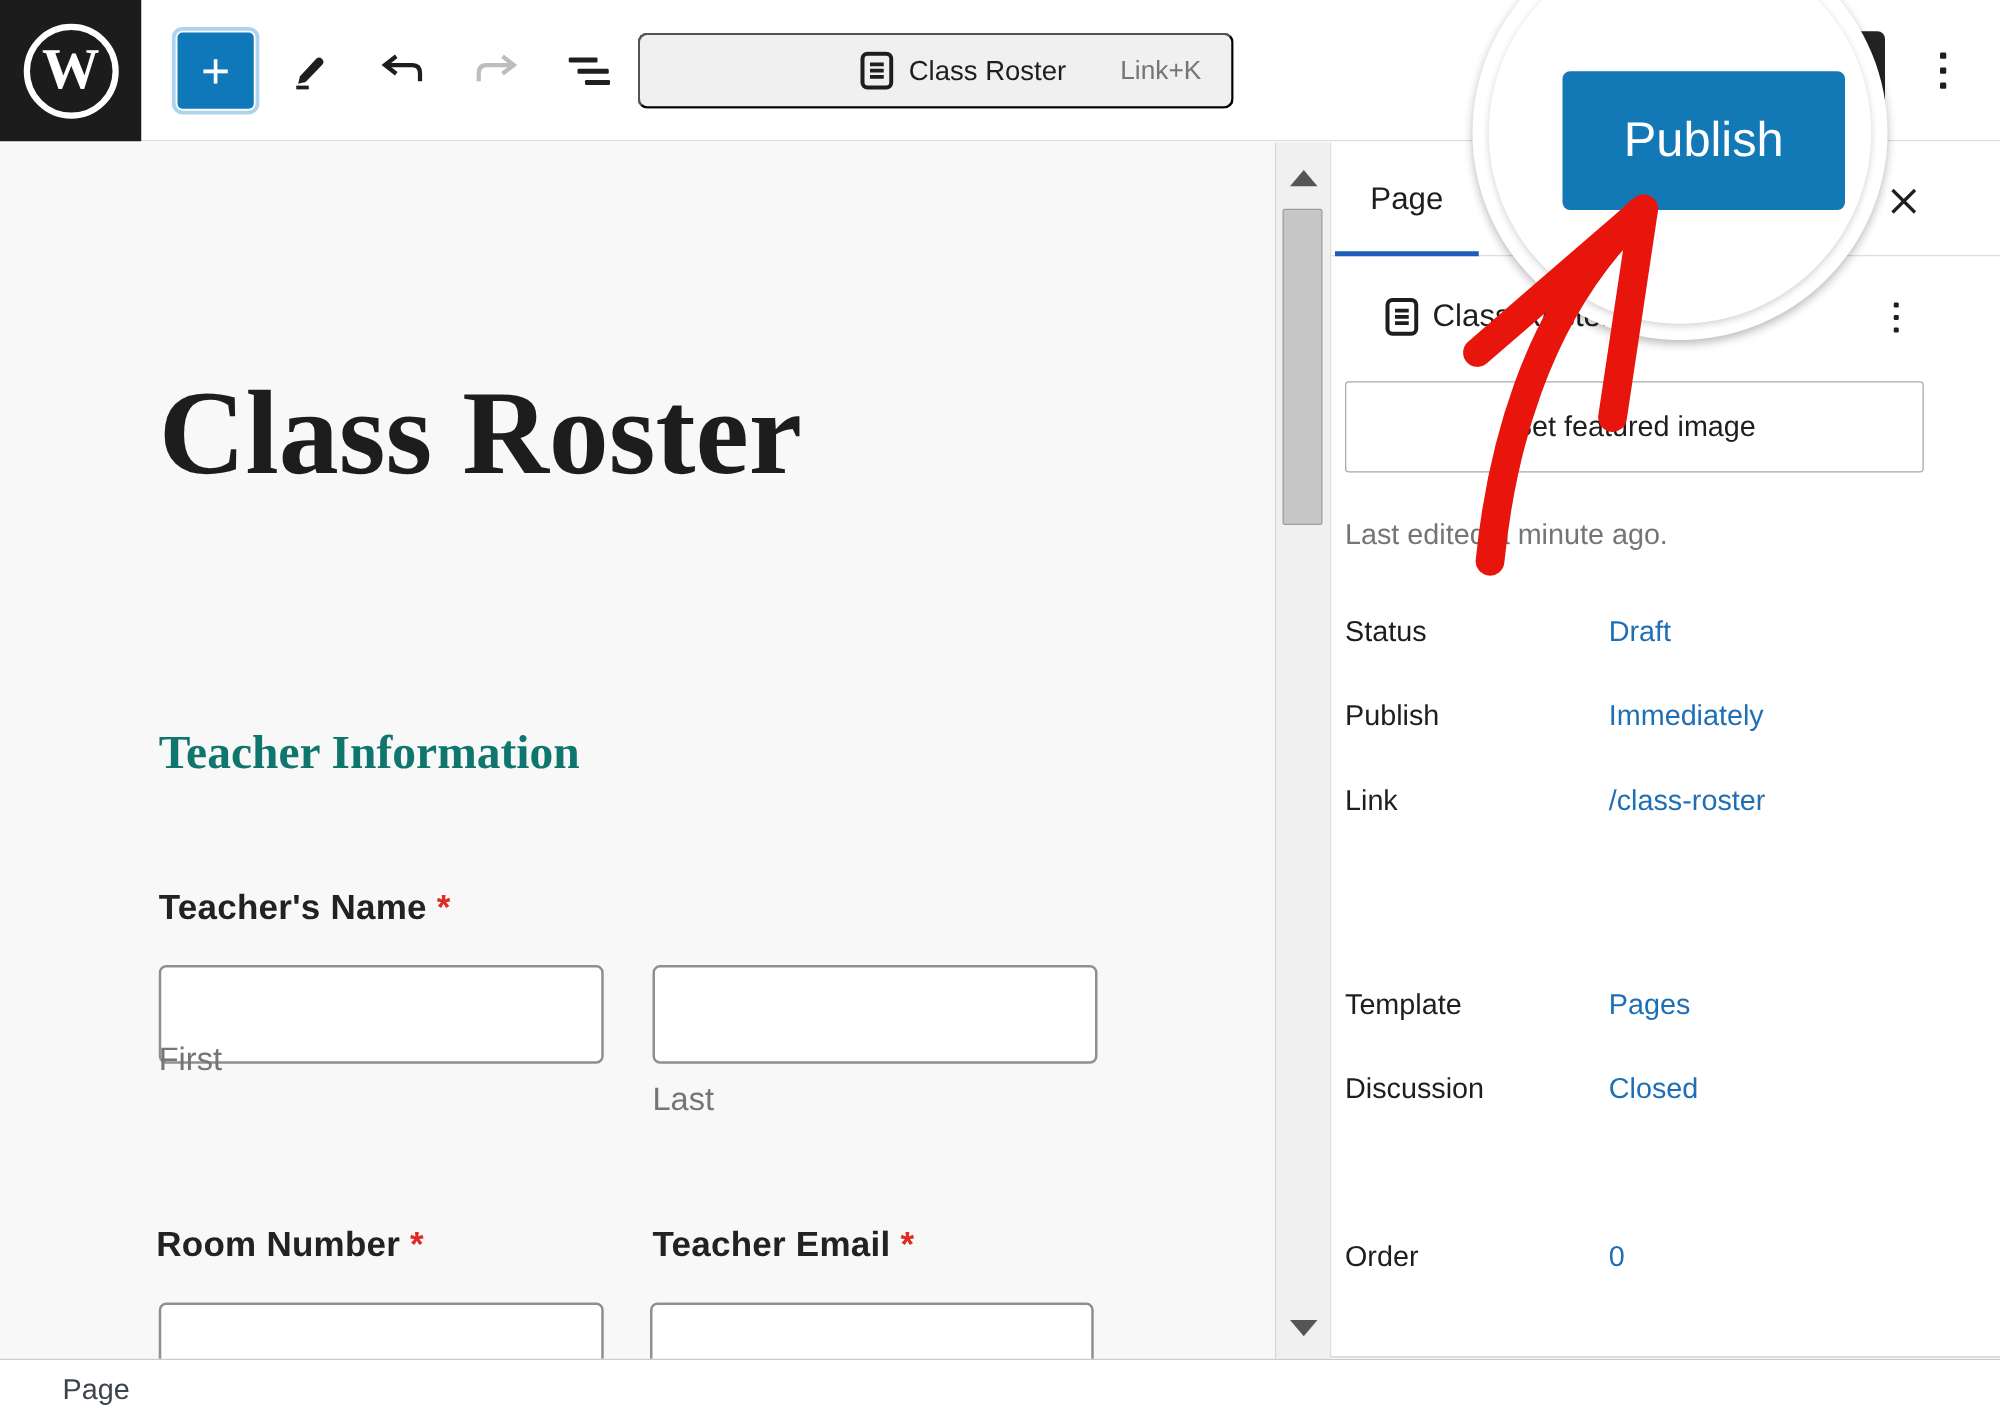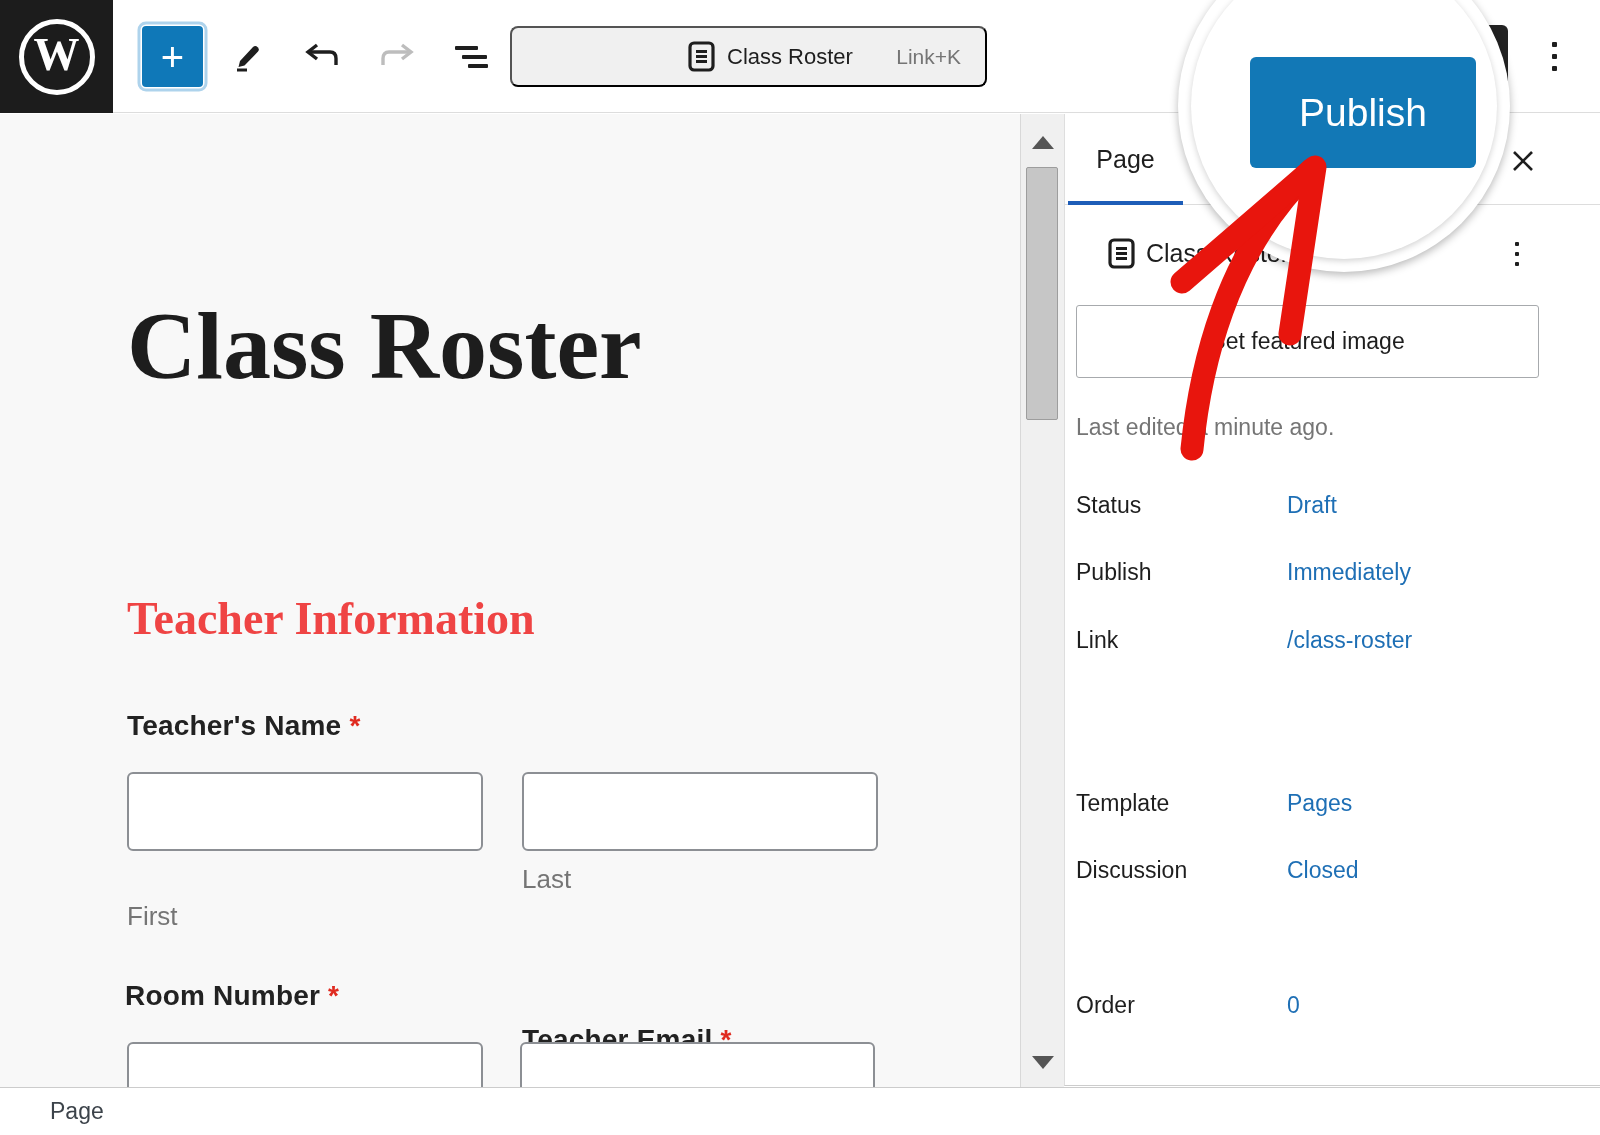--- a/index.html
+++ b/index.html
@@ -19,21 +19,21 @@
   .doc-bar .doc-icon { margin-left:176px; }
   .save-draft { position:absolute; left:1080px; top:0; height:113px; display:flex; align-items:center; font-size:23px; color:#1e6fb5; background:none; border:none; cursor:pointer; }
   .settings-btn { position:absolute; left:1447px; top:25px; width:61px; height:63px; background:#232323; border:none; border-radius:6px; z-index:4; cursor:pointer; }
   .kebab { position:absolute; display:flex; flex-direction:column; gap:7px; background:none; border:none; cursor:pointer; z-index:5; }
   .kebab i { width:5px; height:5px; background:#1e1e1e; border-radius:1px; display:block; }
   .kebab.top { left:1552px; top:42px; }
 
   
   .canvas { position:absolute; left:0; top:114px; width:1020px; height:973px; background:#f8f8f8; z-index:1; }
   .page-title { position:absolute; left:127px; top:182px; font-family:"Liberation Serif", serif; font-size:96px; line-height:1.05; color:#1d1d1d; }
-  .section-heading { position:absolute; left:127px; top:466px; font-family:"Liberation Serif", serif; font-size:46px; font-weight:600; color:#ef4444;margin-top:12px; }
+  .section-heading { position:absolute; left:127px; top:466px; font-family:"Liberation Serif", serif; font-size:38px; font-weight:600; color:#0f766e; }
   .field-label { position:absolute; font-size:28px; font-weight:bold; color:#222; letter-spacing:0.2px; }
   .req { color:#e02b20; font-weight:bold; }
   .tinput { position:absolute; width:356px; height:79px; background:#fff; border:2px solid #8c8f94; border-radius:6px; }
   .sublabel { position:absolute; font-size:26px; color:#757575; }
 
   
   .scrollbar { position:absolute; left:1020px; top:114px; width:44px; height:973px; background:#f0f0f0; border-left:1px solid #d8d8d8; z-index:1; }
   .scroll-up { position:absolute; left:11px; top:22px; width:0; height:0; border-left:11px solid transparent; border-right:11px solid transparent; border-bottom:13px solid #555; cursor:pointer; }
   .scroll-down { position:absolute; left:11px; bottom:18px; width:0; height:0; border-left:11px solid transparent; border-right:11px solid transparent; border-top:13px solid #555; cursor:pointer; }
   .scroll-thumb { position:absolute; left:5px; top:53px; width:32px; height:253px; background:#c6c6c6; border:1px solid #9d9d9d; border-radius:2px; cursor:grab; }
@@ -134,28 +134,28 @@
 <div class="canvas">
   <h1 class="page-title">Class Roster</h1>
   <h2 class="section-heading">Teacher Information</h2>
 
   <div class="field-label" style="left:127px; top:596px;">
     <span>Teacher's Name</span>
     <span class="req">*</span>
   </div>
   <div class="tinput" style="left:127px; top:658px;"></div>
   <div class="tinput" style="left:522px; top:658px;"></div>
-  <div class="sublabel" style="left:127px; top:787px;">First</div>
+  <div class="sublabel" style="left:127px; top:718px;">First</div>
   <div class="sublabel" style="left:522px; top:750px;">Last</div>
 
   <div class="field-label" style="left:125px; top:866px;">
     <span>Room Number</span>
     <span class="req">*</span>
   </div>
-  <div class="field-label" style="left:522px; top:866px;margin-top:44px;">
+  <div class="field-label" style="left:522px; top:866px;">
     <span>Teacher Email</span>
     <span class="req">*</span>
   </div>
   <div class="tinput" style="left:127px; top:928px; height:80px;"></div>
   <div class="tinput" style="left:520px; top:928px; height:80px; width:355px;"></div>
 </div>
 
 <div class="scrollbar">
   <div class="scroll-up"></div>
   <div class="scroll-thumb"></div>

